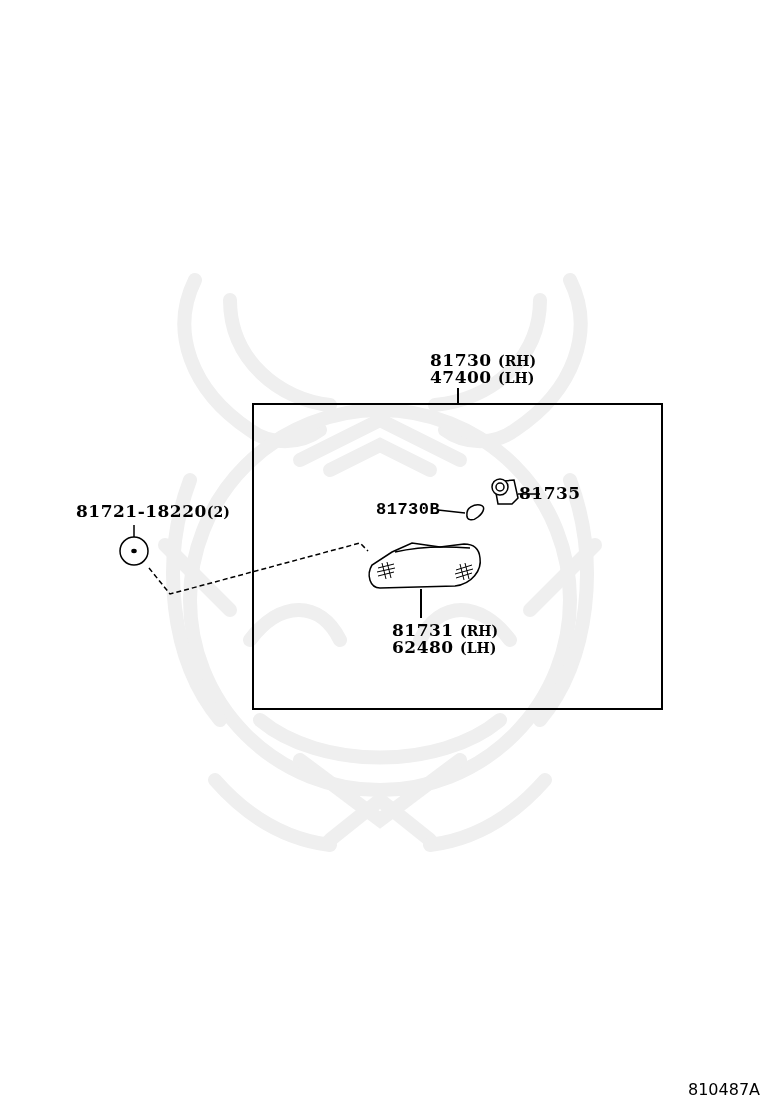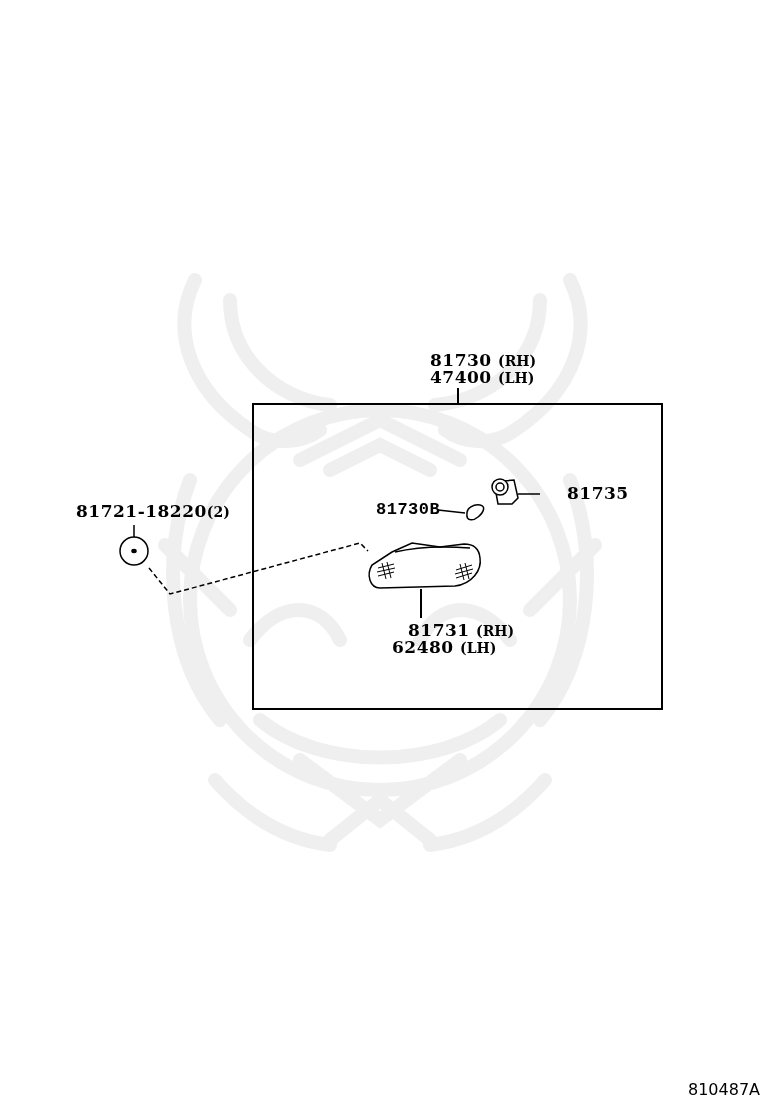--- a/index.html
+++ b/index.html
@@ -95,25 +95,25 @@
   </div>
   <div class="label" style="left:430px; top:369px;">
     <span>47400</span>
     <span class="suffix">(LH)</span>
   </div>
 
   <div class="label" style="left:376px; top:501px;font-family:Liberation Mono, monospace;">
     <span>81730B</span>
   </div>
 
-  <div class="label" style="left:567px; top:485px;">
+  <div class="label" style="left:519px; top:485px;">
     <span>81735</span>
   </div>
 
-  <div class="label" style="left:392px; top:622px;margin-left:16px;">
+  <div class="label" style="left:392px; top:622px;">
     <span>81731</span>
     <span class="suffix">(RH)</span>
   </div>
   <div class="label" style="left:392px; top:639px;">
     <span>62480</span>
     <span class="suffix">(LH)</span>
   </div>
 
   <div class="label" style="left:76px; top:503px;">
     <span>81721-18220</span><span class="suffix">(2)</span>

